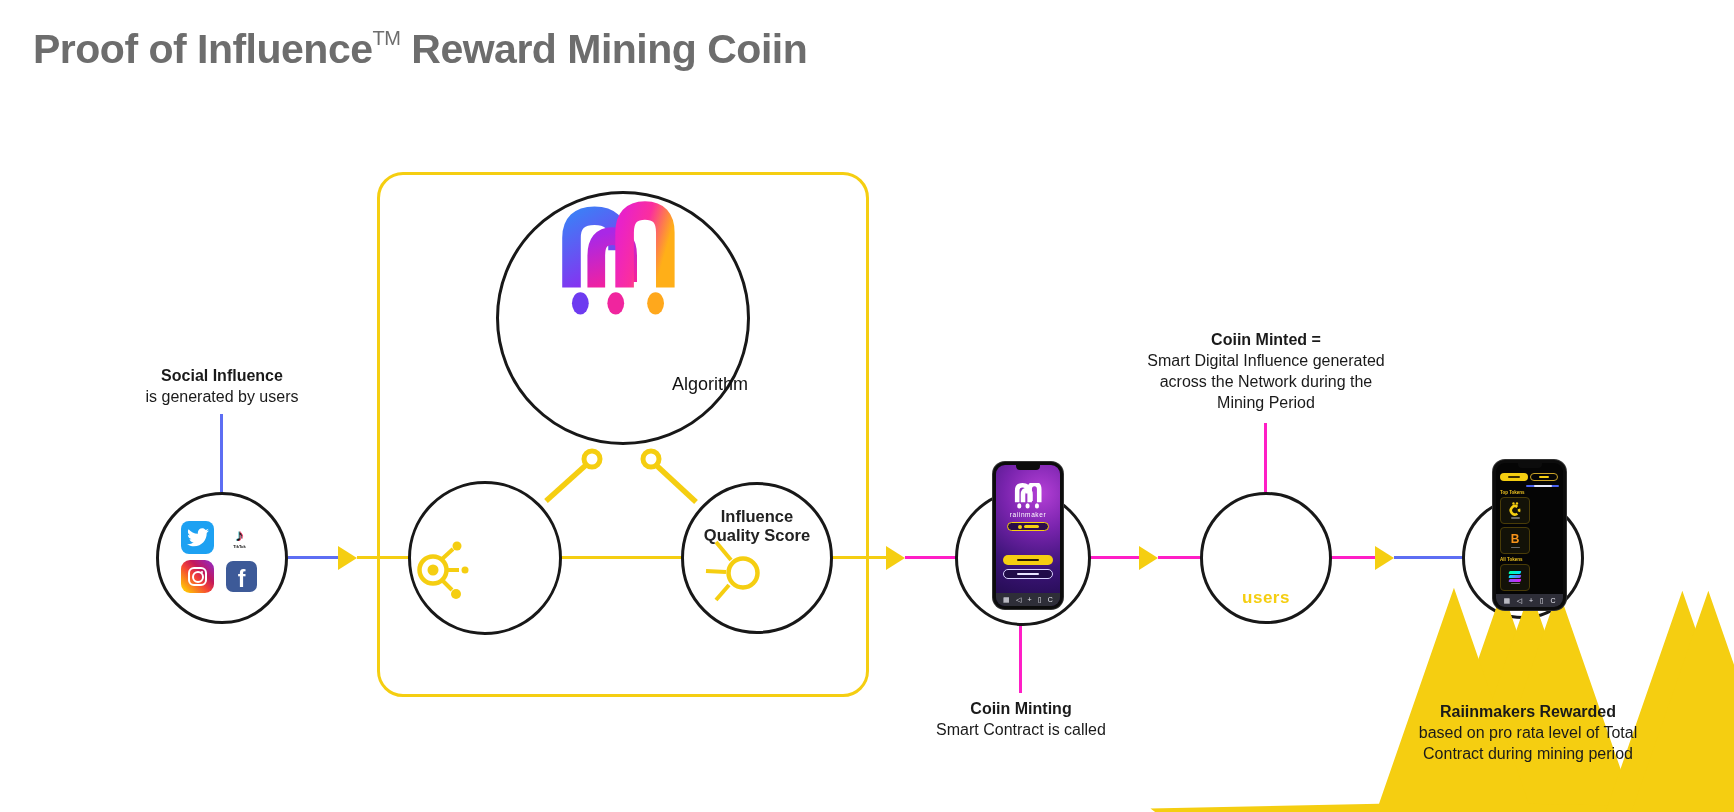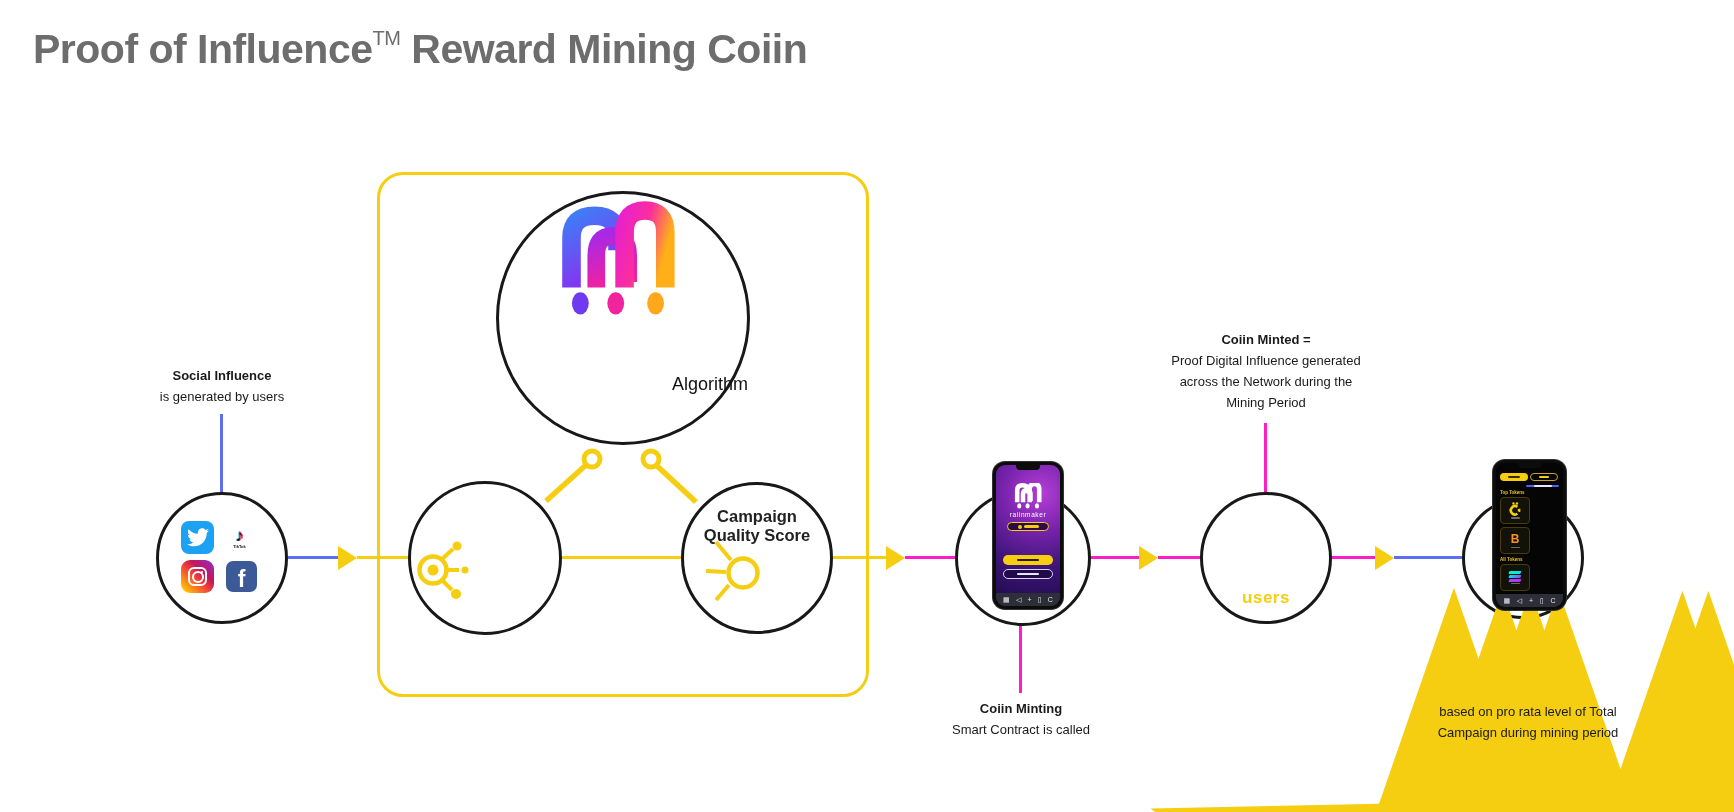--- a/index.html
+++ b/index.html
@@ -23,21 +23,21 @@
 
   .ln{position:absolute;}
   .ln.h{height:3px;}
   .ln.v{width:3px;}
   .ln.yellow{background:var(--yellow);}
   .ln.pink{background:var(--pink);}
   .ln.blue{background:var(--blue);}
 
   .arrow-r{position:absolute;width:0;height:0;border-top:12px solid transparent;border-bottom:12px solid transparent;border-left:19px solid var(--yellow);}
 
-  .cap{position:absolute;text-align:center;color:var(--ink);font-size:13px;line-height:21px;}
+  .cap{position:absolute;text-align:center;color:var(--ink);font-size:16px;line-height:21px;}
   .cap .b{font-weight:bold;}
 
   .score-label{position:absolute;text-align:center;color:#222;font-size:16.5px;font-weight:bold;line-height:19px;}
 
   .algo-line1{position:absolute;left:498px;top:337px;width:250px;text-align:center;font-size:20px;font-weight:bold;color:#111;}
   .algo-line2{position:absolute;left:498px;top:374px;width:250px;text-align:right;font-size:18px;color:#111;}
 
   .coiin-word{position:absolute;left:1231px;top:588px;width:70px;text-align:center;color:var(--yellow);font-size:17px;font-weight:bold;letter-spacing:0.5px;}
 
   svg.overlay{position:absolute;left:0;top:0;pointer-events:none;}
@@ -307,36 +307,37 @@
   </div>
 
   <div class="cap" style="left:72px;top:365px;width:300px">
     <div class="b">Social Influence</div>
     <div>is generated by users</div>
   </div>
 
   <div class="algo-line2">Algorithm</div>
 
   <div class="score-label" style="left:682px;top:507px;width:150px">
-    <div>Campaign</div>
+    <div>Influence</div>
     <div>Quality Score</div>
   </div>
 
   <div class="coiin-word">users</div>
 
   <div class="cap" style="left:871px;top:698px;width:300px">
     <div class="b">Coiin Minting</div>
     <div>Smart Contract is called</div>
   </div>
 
   <div class="cap" style="left:1086px;top:329px;width:360px">
     <div class="b">Coiin Minted =</div>
-    <div>Proof Digital Influence generated</div>
+    <div>Smart Digital Influence generated</div>
     <div>across the Network during the</div>
     <div>Mining Period</div>
   </div>
 
   <div class="cap" style="left:1349px;top:701px;width:358px">
+    <div class="b">Raiinmakers Rewarded</div>
     <div>based on pro rata level of Total</div>
-    <div>Campaign during mining period</div>
+    <div>Contract during mining period</div>
   </div>
 
 </div>
 
 </body></html>

